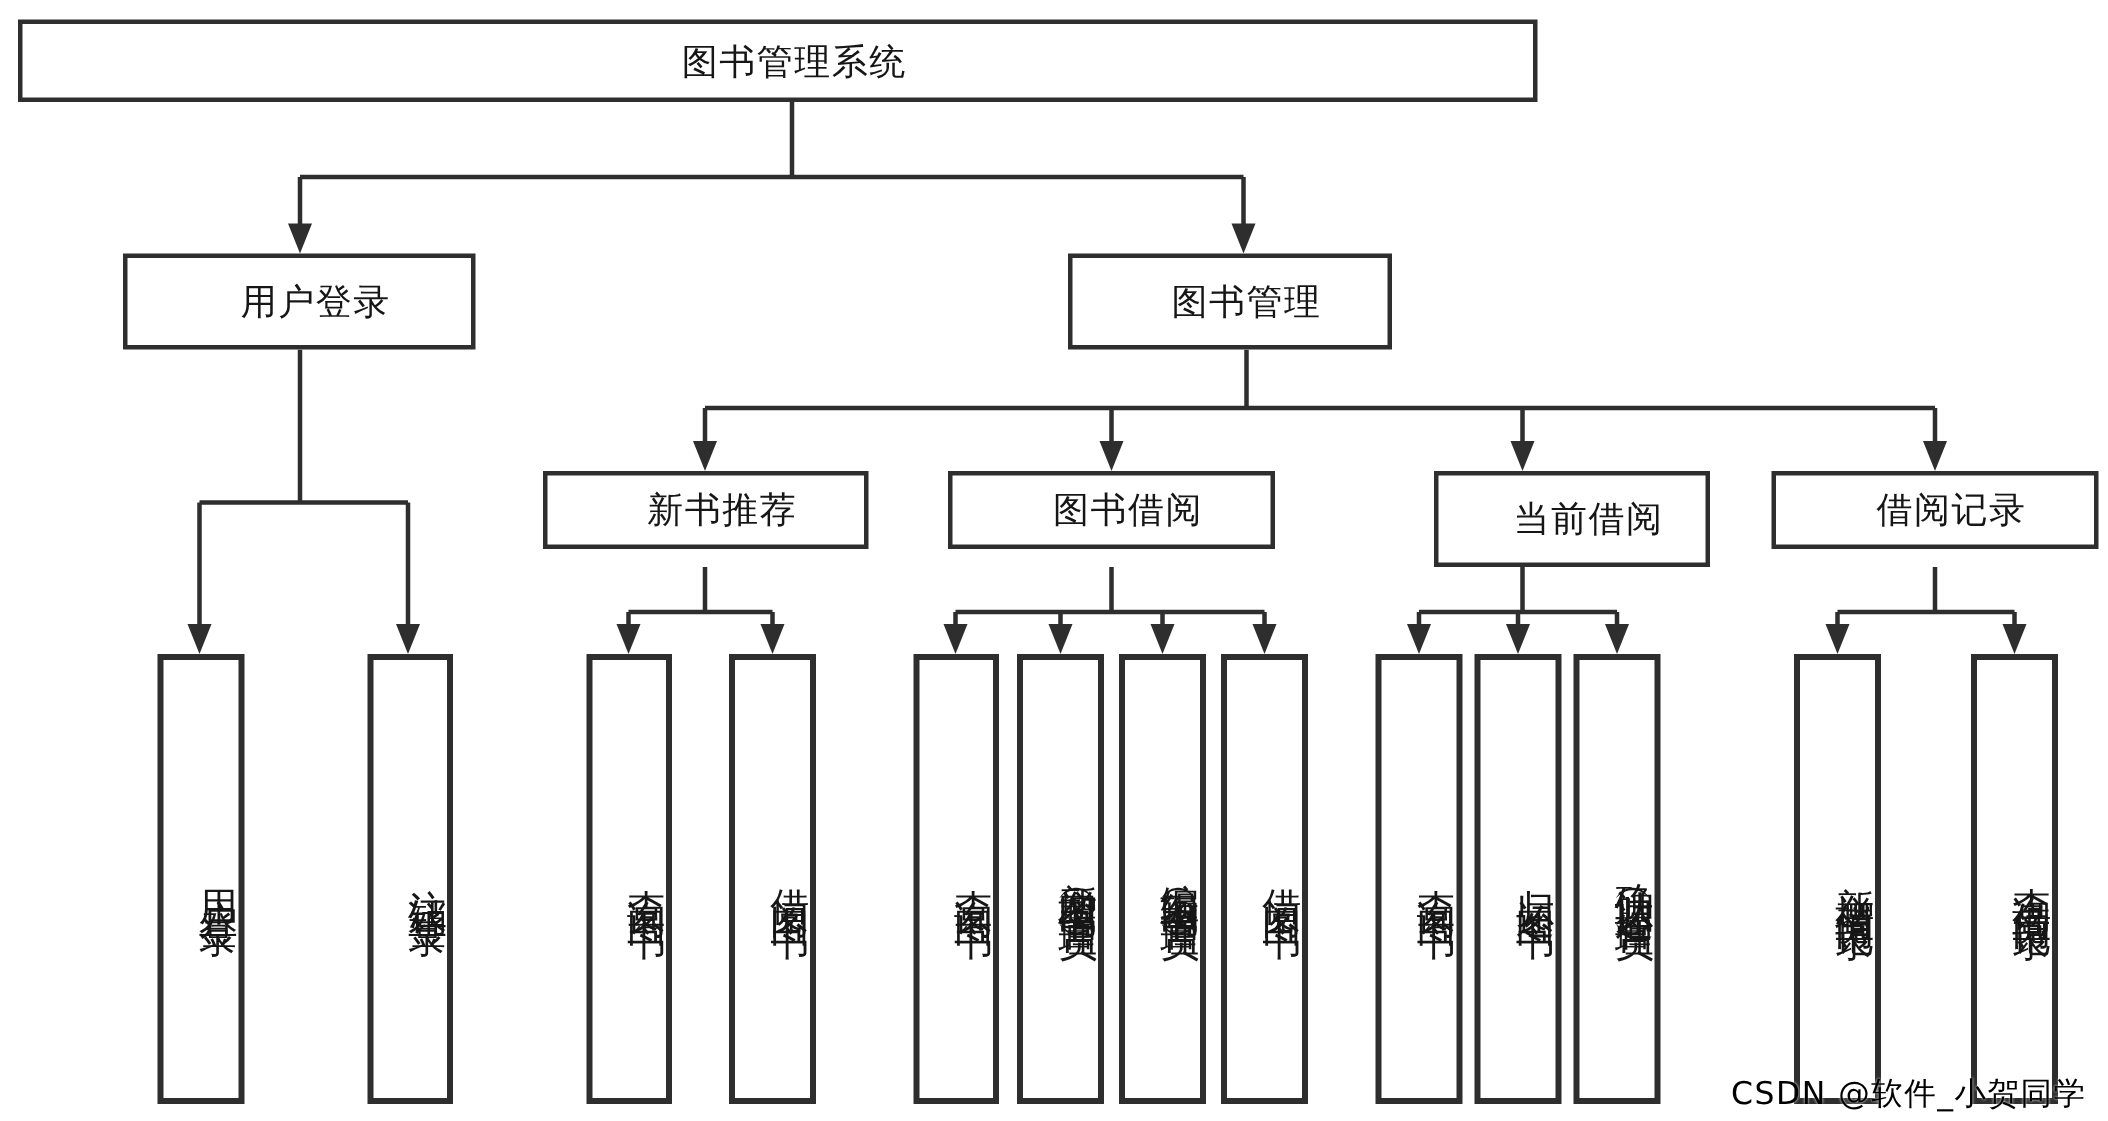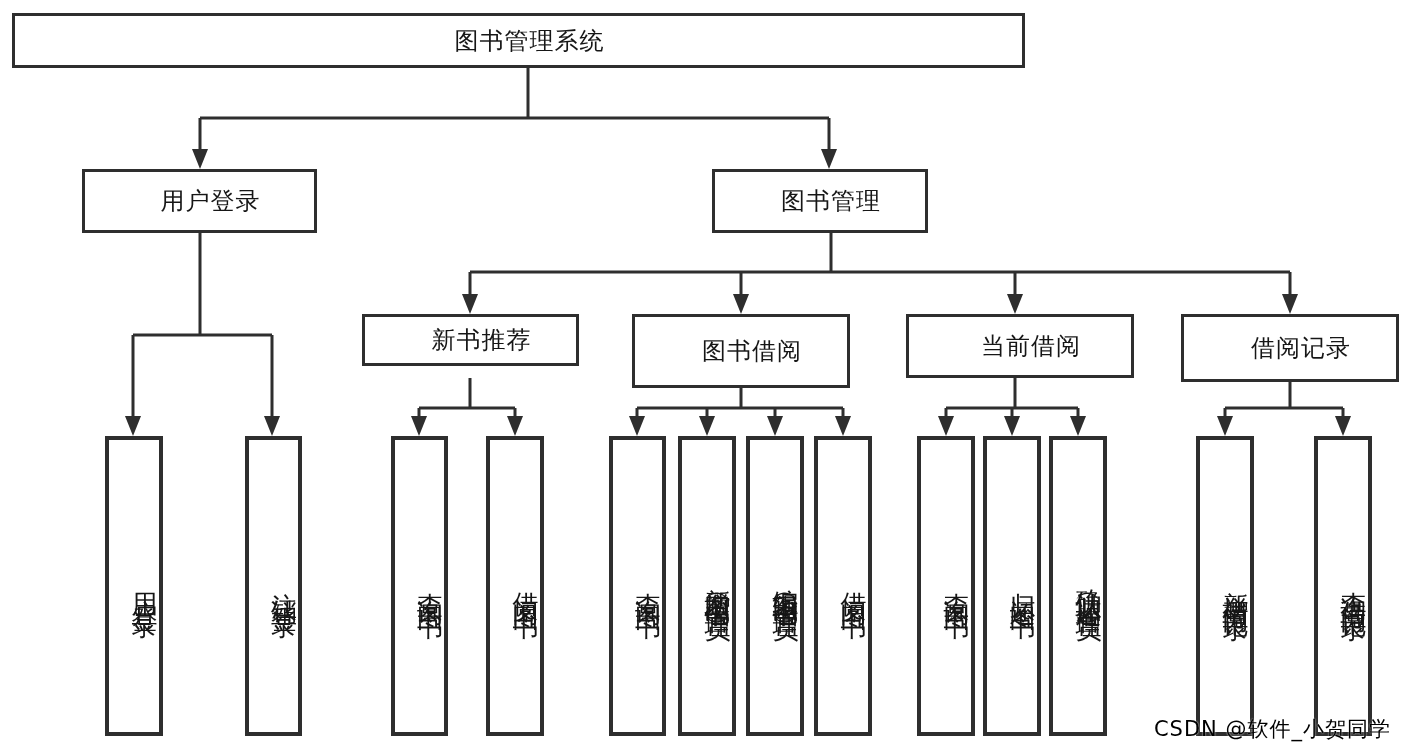--- a/index.html
+++ b/index.html
@@ -79,27 +79,27 @@
   <div class="node h" style="left:82px;top:169px;width:235px;height:64px">
     <span>用户登录</span>
   </div>
   <div class="node h" style="left:712px;top:169px;width:216px;height:64px">
     <span>图书管理</span>
   </div>
 
   <div class="node h" style="left:362px;top:314px;width:217px;height:52px">
     <span>新书推荐</span>
   </div>
-  <div class="node h" style="left:632px;top:314px;width:218px;height:74px">
+  <div class="node h" style="left:632px;top:314px;width:218px;height:52px">
     <span>图书借阅</span>
   </div>
-  <div class="node h" style="left:906px;top:314px;width:228px;height:64px">
+  <div class="node h" style="left:956px;top:314px;width:184px;height:64px">
     <span>当前借阅</span>
   </div>
-  <div class="node h" style="left:1181px;top:314px;width:218px;height:68px">
+  <div class="node h" style="left:1181px;top:314px;width:218px;height:52px">
     <span>借阅记录</span>
   </div>
 
   <div class="node v" style="left:105px;top:436px;width:58px;height:300px">
     <span class="vlbl">用户登录</span>
   </div>
   <div class="node v" style="left:245px;top:436px;width:57px;height:300px">
     <span class="vlbl">注销登录</span>
   </div>
 

